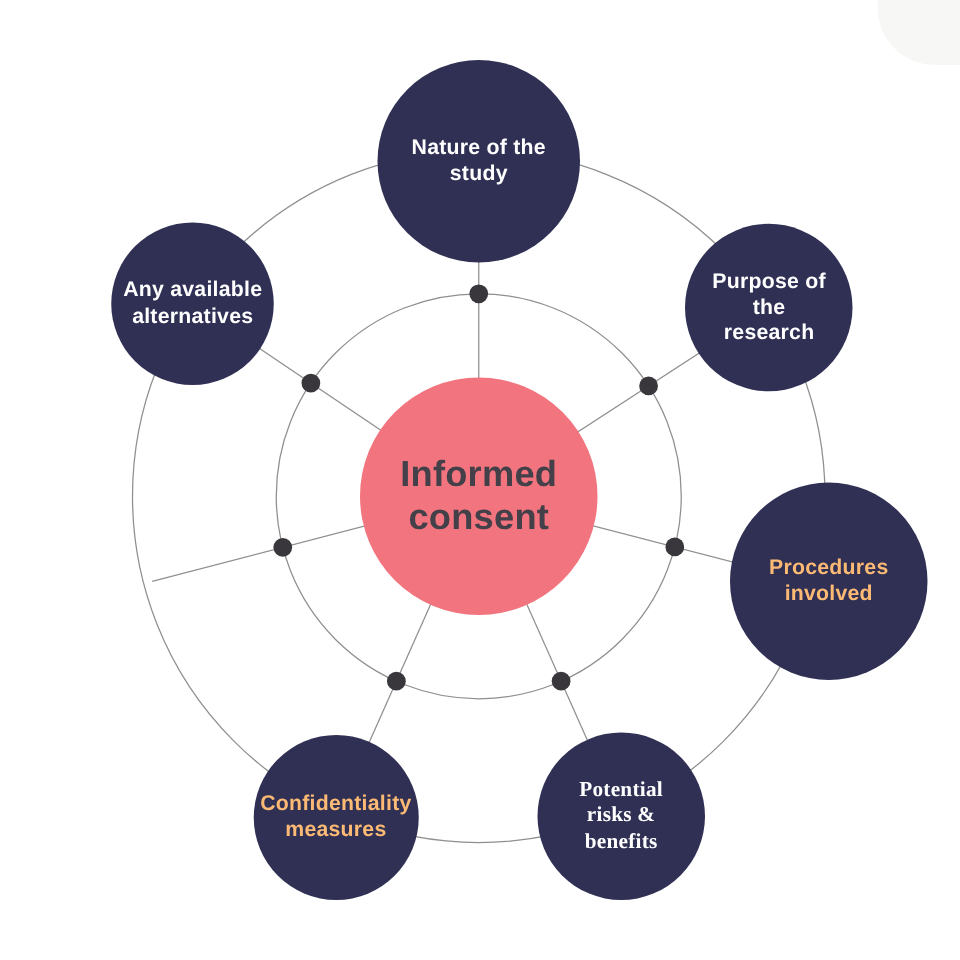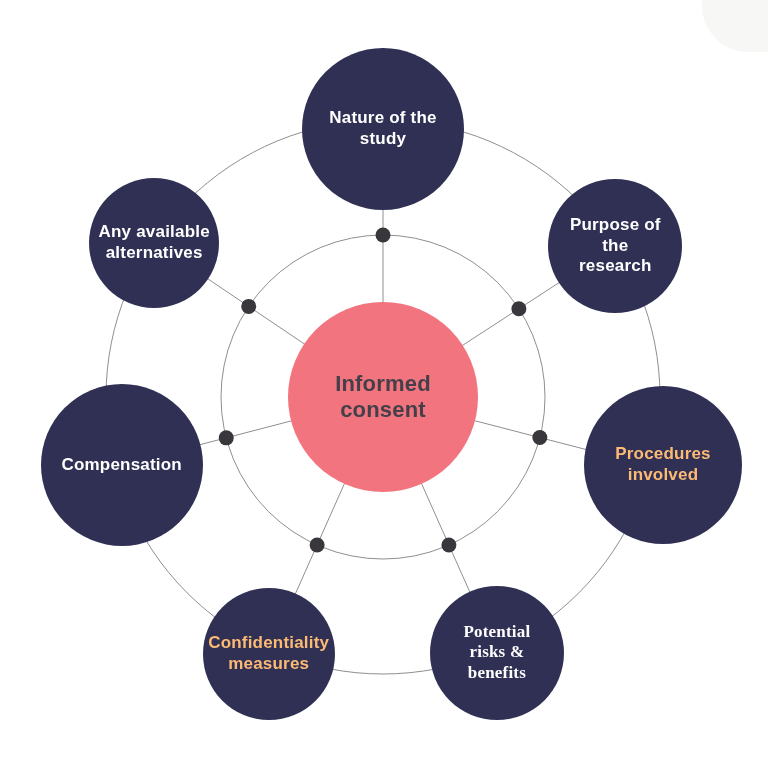--- a/index.html
+++ b/index.html
@@ -44,21 +44,21 @@
     white-space: pre-line;
     display: block;
     width: 100%;
   }
   .satellite {
     font-size: 17px;
     line-height: 1.22;
     letter-spacing: 0.2px;
   }
   .hub {
-    font-size: 22px;
+    font-size: 29px;
     line-height: 1.18;
     letter-spacing: 0.2px;
   }
 </style>
 </head>
 <body>
 
 <div class="stage" style="background: rgb(255, 255, 255);">
 
   <svg id="diagram-svg" viewBox="0 0 768 768" xmlns="http://www.w3.org/2000/svg">
@@ -97,23 +97,20 @@
   </div>
   <div class="node satellite" style="left: 429.886px; top: 585.793px; width: 134px; height: 134px; background: rgb(47, 48, 84); color: rgb(255, 255, 255); font-family: Liberation Serif, serif;">
     <span class="label">Potential
 risks &amp;
 benefits</span>
   </div>
   <div class="node satellite" style="left: 202.707px; top: 587.706px; width: 132px; height: 132px; background: rgb(47, 48, 84); color: #fdba74;">
     <span class="label">Confidentiality
 measures</span>
   </div>
-  <div class="node satellite" style="left: 40.7185px; top: 384.059px; width: 162px; height: 162px; background: rgb(47, 48, 84); color: rgb(255, 255, 255);">
-    <span class="label">Compensation</span>
-  </div>
   <div class="node satellite" style="left: 89.1856px; top: 177.663px; width: 130px; height: 130px; background: rgb(47, 48, 84); color: rgb(255, 255, 255);">
     <span class="label">Any available
 alternatives</span>
   </div>
 
   <div class="node hub" style="left: 288px; top: 302px; width: 190px; height: 190px; background: rgb(242, 116, 126); color: rgb(67, 64, 73);">
     <span class="label">Informed
 consent</span>
   </div>
 

